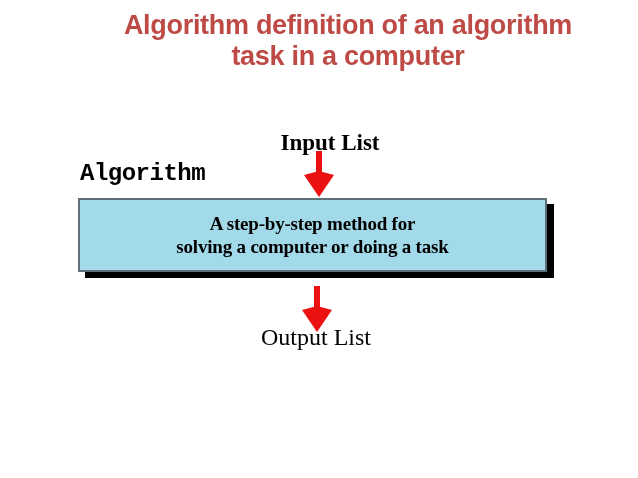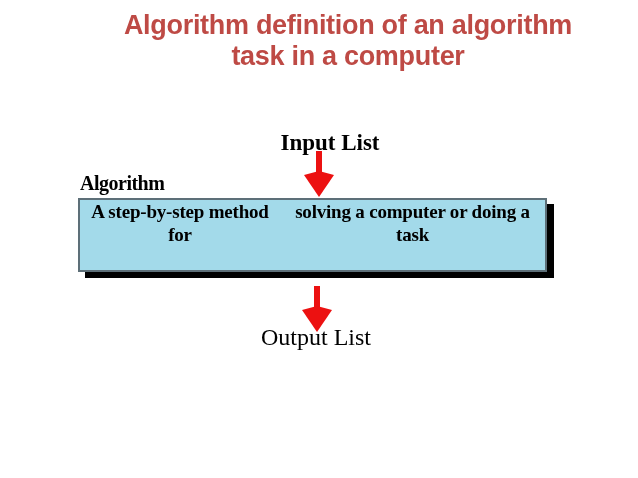--- a/index.html
+++ b/index.html
@@ -42,37 +42,38 @@
   .arrow {
     position: absolute;
     width: 34px;
     height: 46px;
   }
   .arrow-input  { left: 302px; top: 151px; }
   .arrow-output { left: 300px; top: 286px; }
   .algorithm-label {
     position: absolute;
     left: 80px;
-    top: 172px;
+    top: 160px;
     font-weight: bold;
-    font-size: 20px;
+    font-size: 24px;
     color: #000000;
     letter-spacing: -0.5px;
+    font-family: Liberation Mono, monospace;
   }
   .algorithm-box {
     position: absolute;
     left: 78px;
     top: 198px;
     width: 465px;
     height: 70px;
     background: #a3daea;
     border: 2px solid #5d6f78;
     box-shadow: 7px 6px 0 0 #000000;
     display: flex;
-    flex-direction: row;
+    flex-direction: column;
     justify-content: center;
     text-align: center;
     font-weight: bold;
     font-size: 19px;
     line-height: 23px;
     letter-spacing: -0.2px;
     color: #000000;
   }
   .output-label {
     position: absolute;

